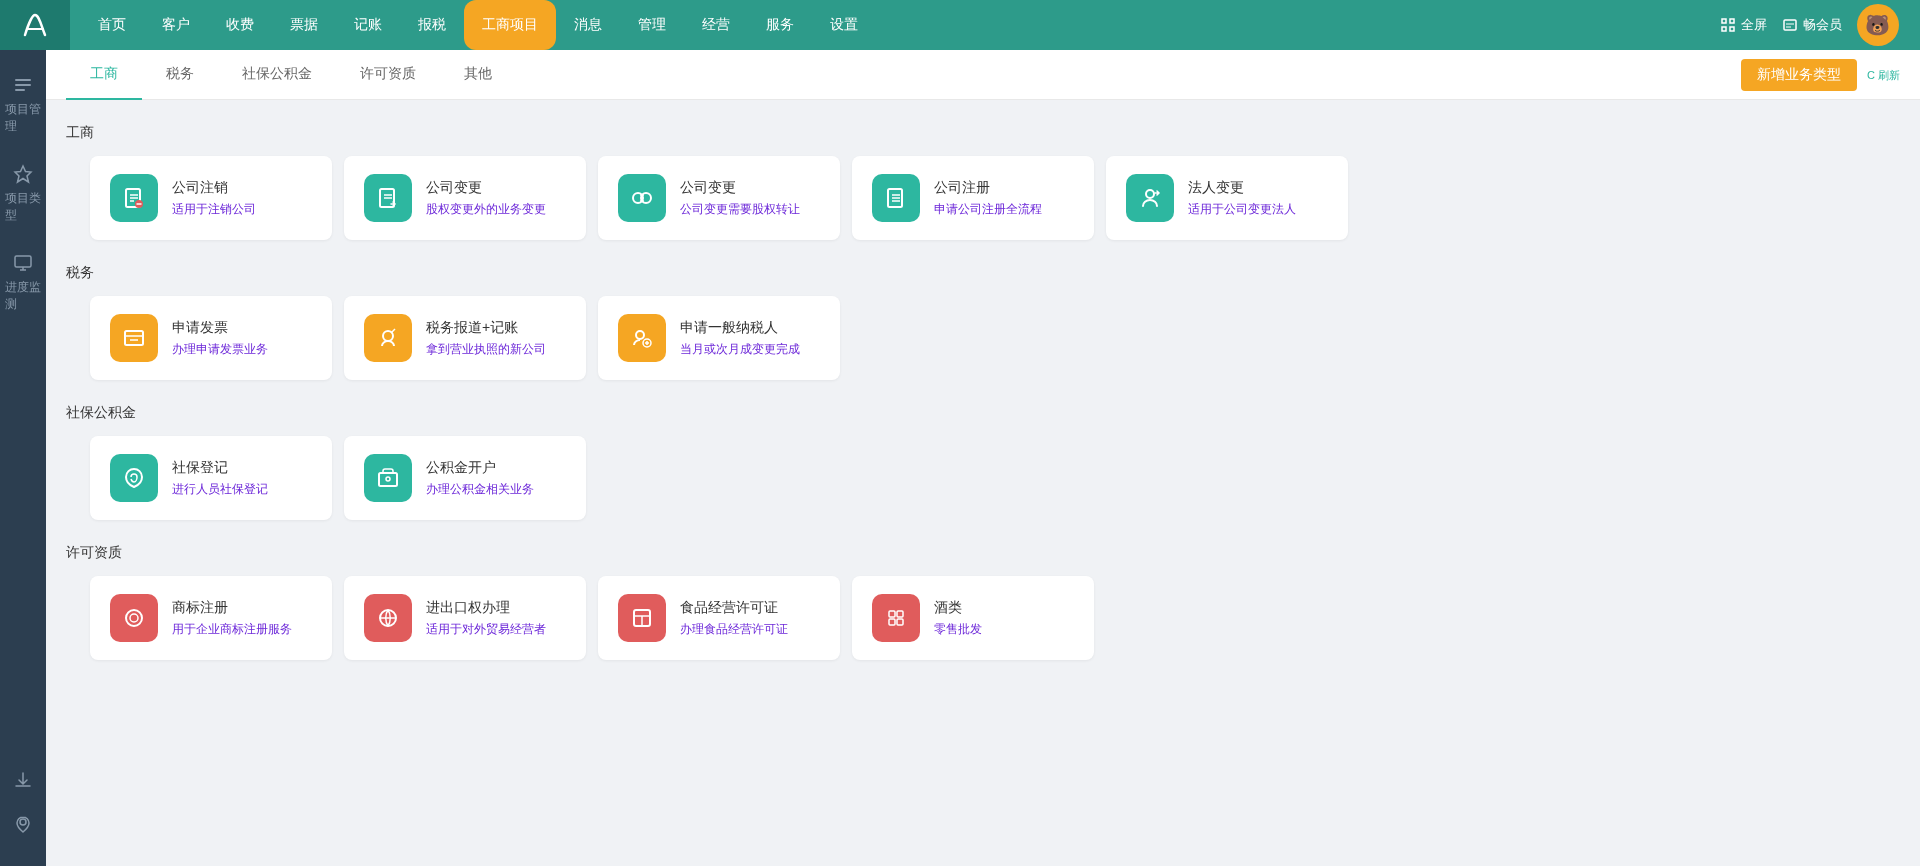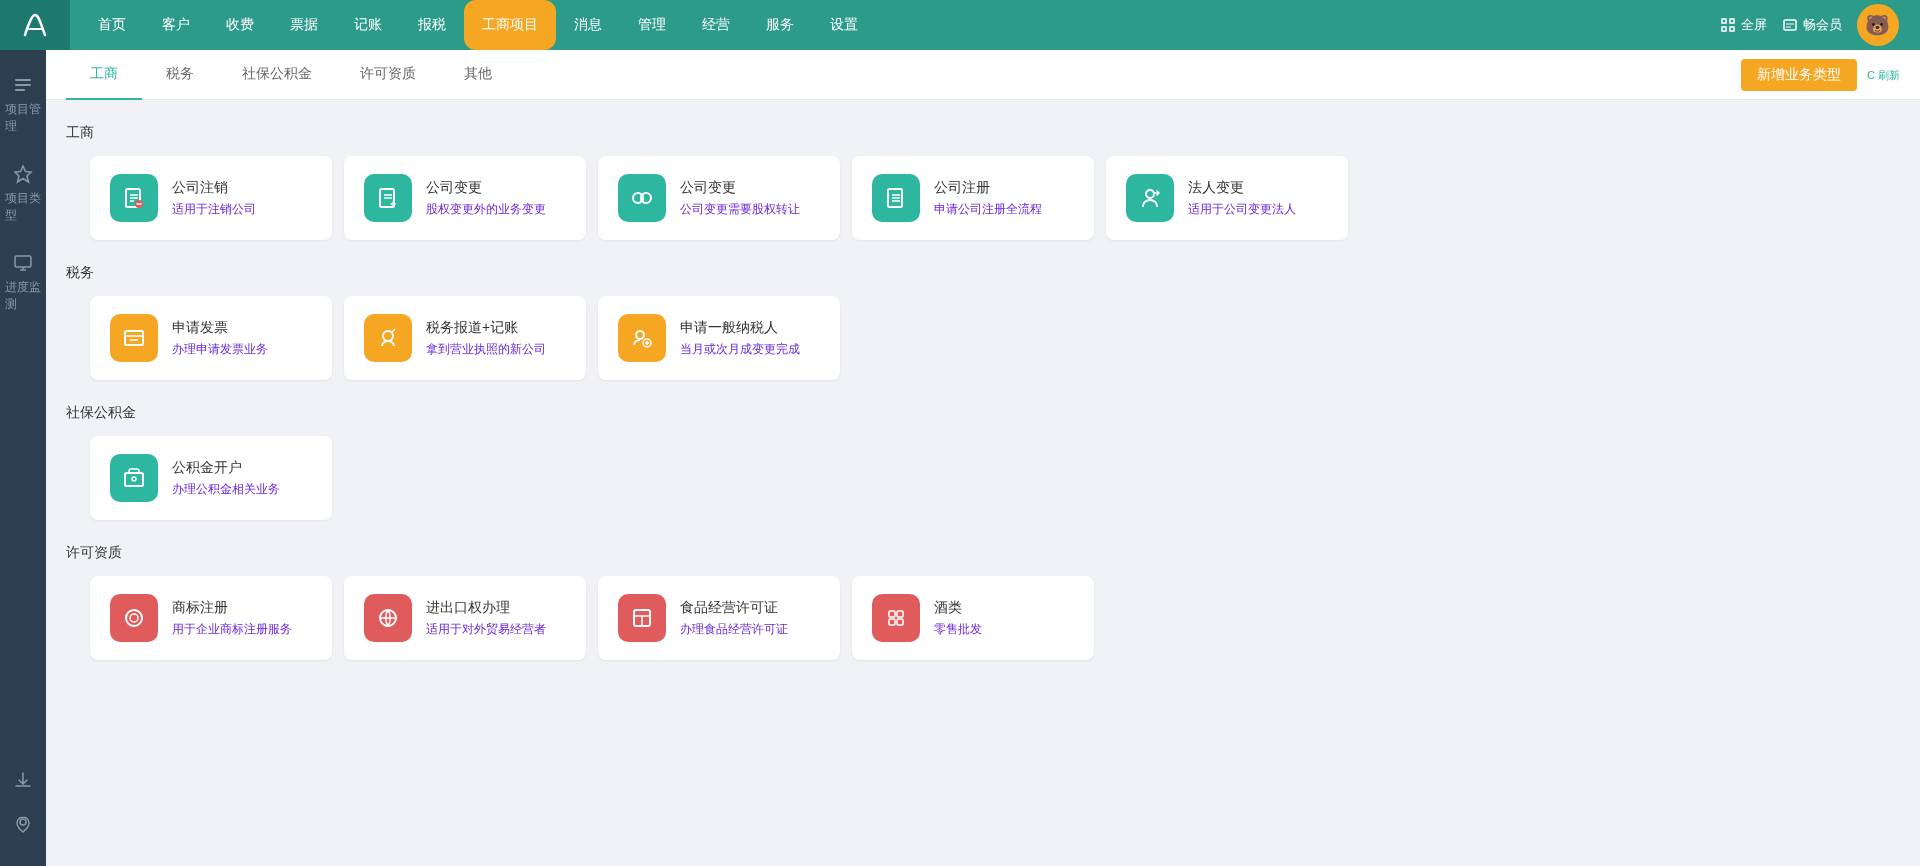--- a/index.html
+++ b/index.html
@@ -466,20 +466,32 @@
           <div class="card-info">
             <span class="card-name">申请一般纳税人</span>
             <span class="card-desc">当月或次月成变更完成</span>
           </div>
         </div>
       </div>
 
       <div class="section-title">社保公积金</div>
       <div class="cards-grid">
 
+        <div class="card">
+          <div class="card-icon teal">
+            <svg width="26" height="26" viewBox="0 0 26 26" fill="none">
+                <path d="M13 4 C9 4 5 7 5 12 C5 17 8 20 13 22 C18 20 21 17 21 12 C21 7 17 4 13 4Z" stroke="white" stroke-width="2" fill="none"></path>
+                <path d="M10 14 C10 14 11 17 13 17 C15 17 16 14 16 12 C16 10 15 9 13 9 C11 9 10 10 10 12" stroke="white" stroke-width="1.5" fill="none"></path>
+              </svg>
+          </div>
+          <div class="card-info">
+            <span class="card-name">社保登记</span>
+            <span class="card-desc">进行人员社保登记</span>
+          </div>
+        </div>
 
         <div class="card">
           <div class="card-icon teal">
             <svg width="26" height="26" viewBox="0 0 26 26" fill="none">
                 <rect x="4" y="8" width="18" height="13" rx="1.5" stroke="white" stroke-width="2" fill="none"></rect>
                 <path d="M8 8 L8 6 C8 4.9 8.9 4 10 4 L16 4 C17.1 4 18 4.9 18 6 L18 8" stroke="white" stroke-width="1.5" fill="none"></path>
                 <circle cx="13" cy="14" r="2" stroke="white" stroke-width="1.5" fill="none"></circle>
               </svg>
           </div>
           <div class="card-info">

